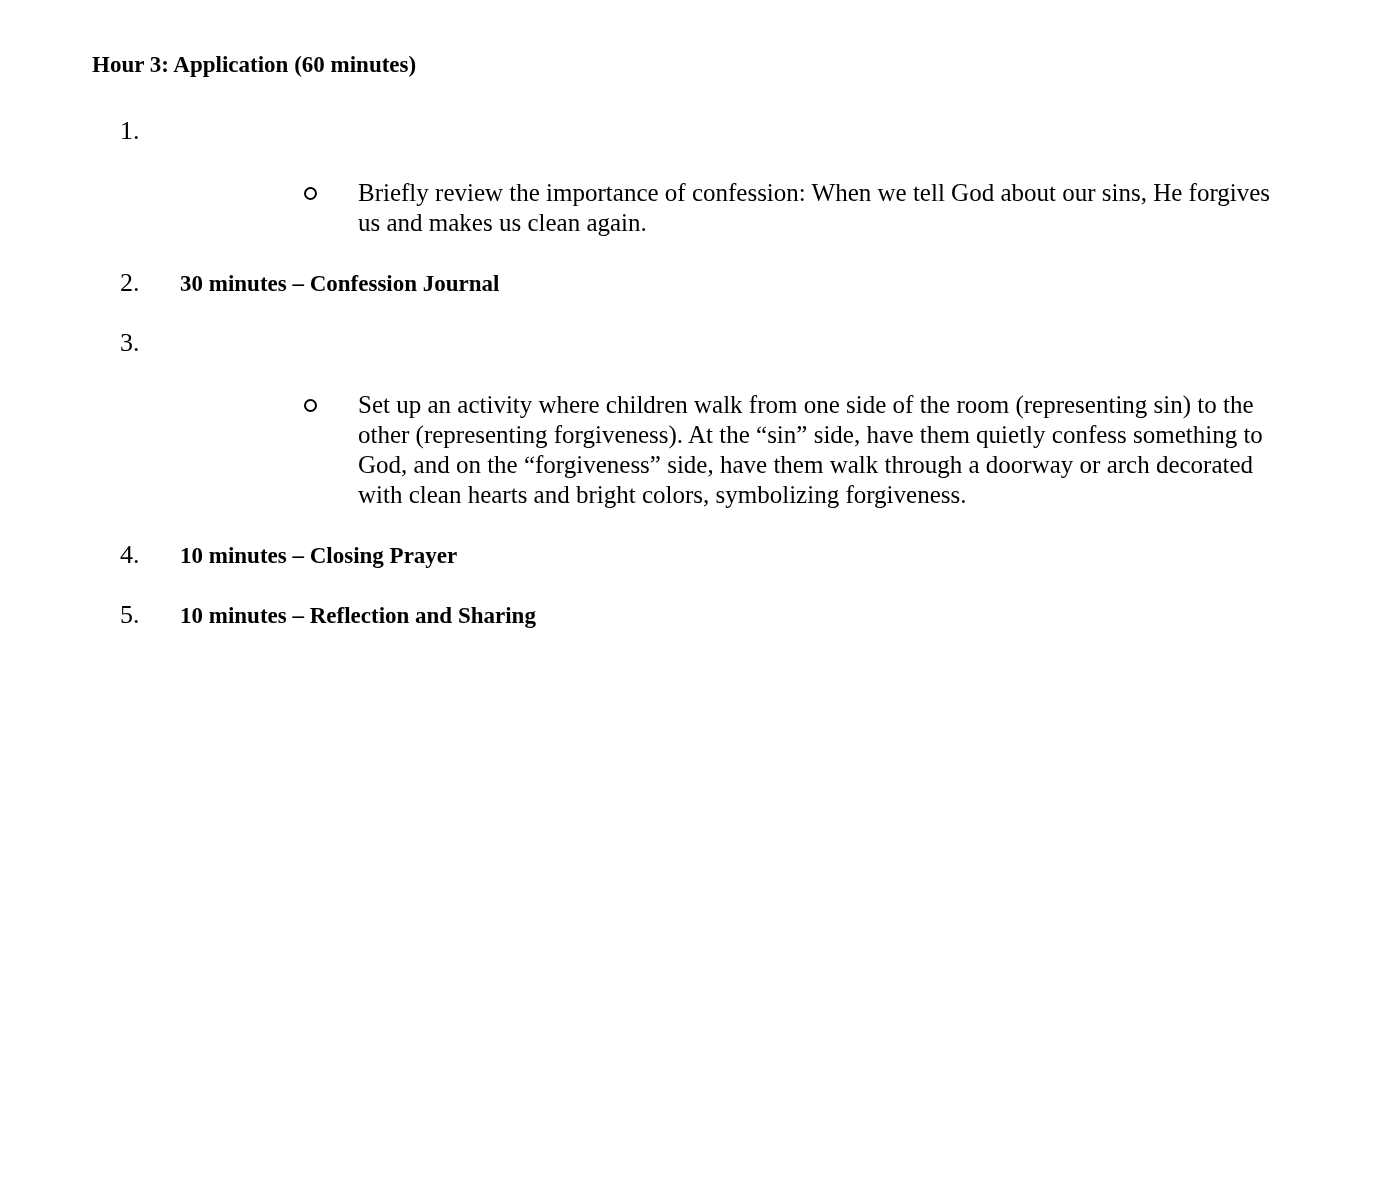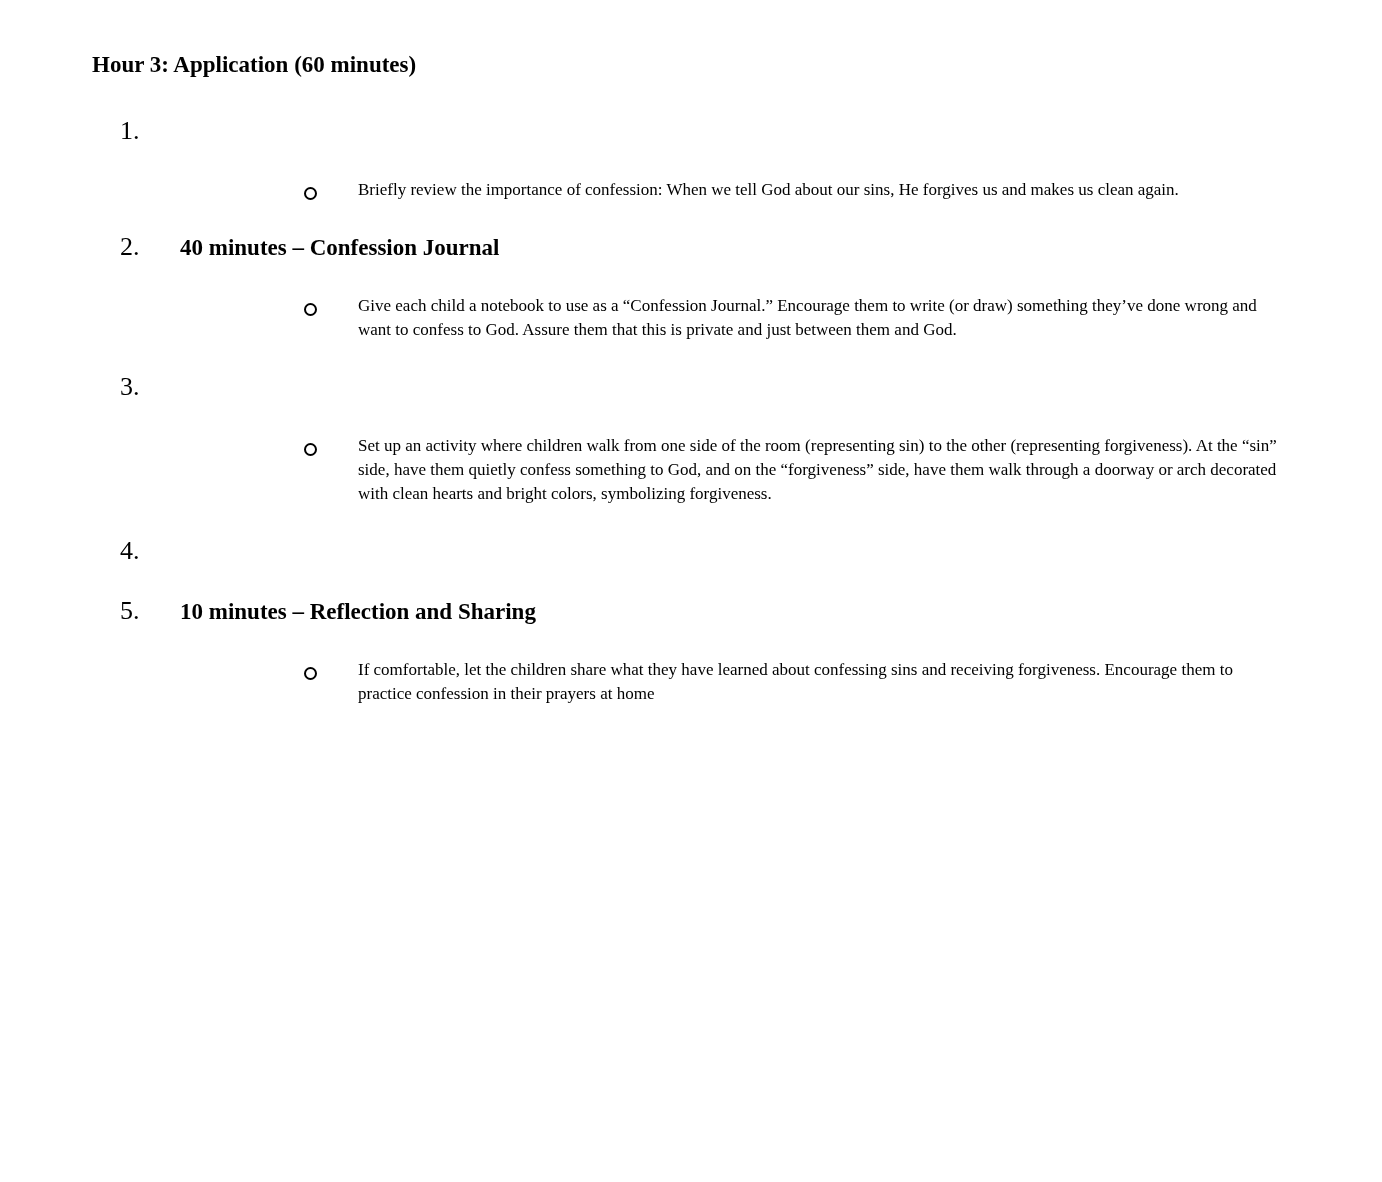--- a/index.html
+++ b/index.html
@@ -52,22 +52,22 @@
     flex: 0 0 13px;
     width: 13px;
     height: 13px;
     border: 2px solid #000000;
     border-radius: 50%;
     box-sizing: border-box;
     margin-top: 9px;
   }
   .bullet-text {
     margin-left: 41px;
-    font-size: 17px;
-    line-height: 24px;
+    font-size: 25px;
+    line-height: 30px;
     max-width: 995px;
   }
 </style>
 </head>
 <body>
 
 <div class="page">
 
   <div class="doc-title">Hour 3: Application (60 minutes)</div>
 
@@ -77,48 +77,41 @@
     </div>
     <div class="bullet-row">
       <span class="bullet-circle"></span>
       <div class="bullet-text">Briefly review the importance of confession: When we tell God about our sins, He forgives us and makes us clean again.</div>
     </div>
   </div>
 
   <div class="list-item">
     <div class="item-head-row">
       <span class="item-number">2.</span>
-      <span class="item-heading">40 minutes – Confession Journal</span>
-    </div>
-    <div class="bullet-row">
-      <span class="bullet-circle"></span>
-      <div class="bullet-text">Give each child a notebook to use as a “Confession Journal.” Encourage them to write (or draw) something they’ve done wrong and want to confess to God. Assure them that this is private and just between them and God.</div>
+      <span class="item-heading">30 minutes – Confession Journal</span>
     </div>
   </div>
 
   <div class="list-item">
     <div class="item-head-row">
       <span class="item-number">3.</span>
     </div>
     <div class="bullet-row">
       <span class="bullet-circle"></span>
       <div class="bullet-text">Set up an activity where children walk from one side of the room (representing sin) to the other (representing forgiveness). At the “sin” side, have them quietly confess something to God, and on the “forgiveness” side, have them walk through a doorway or arch decorated with clean hearts and bright colors, symbolizing forgiveness.</div>
     </div>
   </div>
 
   <div class="list-item">
     <div class="item-head-row">
       <span class="item-number">4.</span>
+      <span class="item-heading">10 minutes – Closing Prayer</span>
     </div>
   </div>
 
   <div class="list-item">
     <div class="item-head-row">
       <span class="item-number">5.</span>
       <span class="item-heading">10 minutes – Reflection and Sharing</span>
     </div>
-    <div class="bullet-row">
-      <span class="bullet-circle"></span>
-      <div class="bullet-text">If comfortable, let the children share what they have learned about confessing sins and receiving forgiveness. Encourage them to practice confession in their prayers at home</div>
-    </div>
   </div>
 
 </div>
 
 </body></html>

